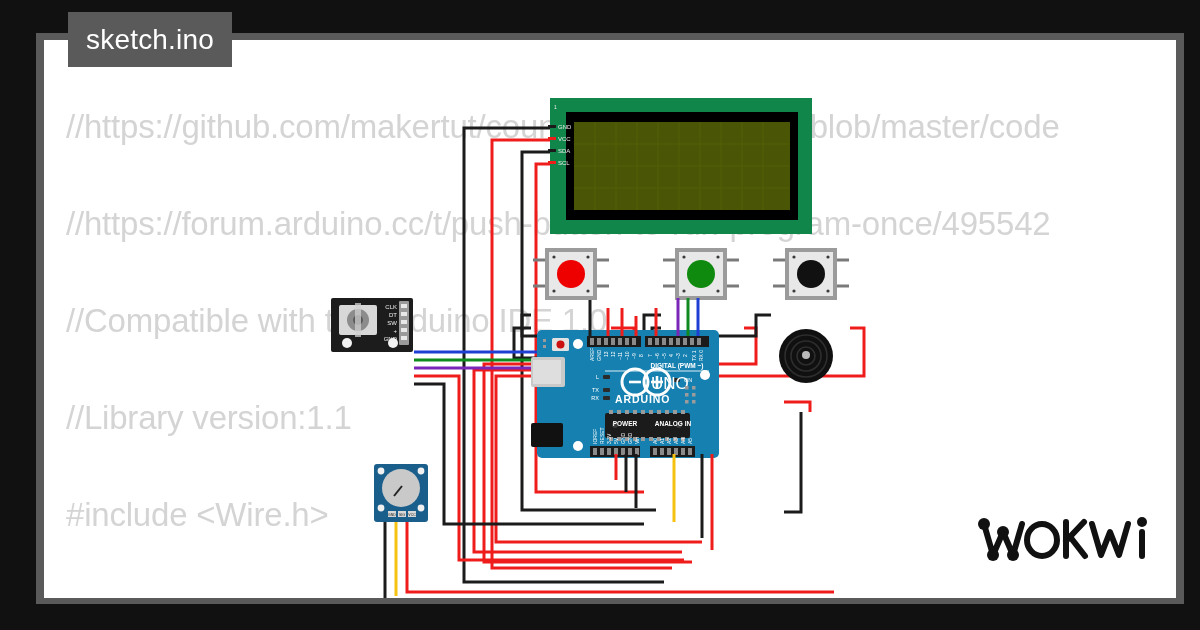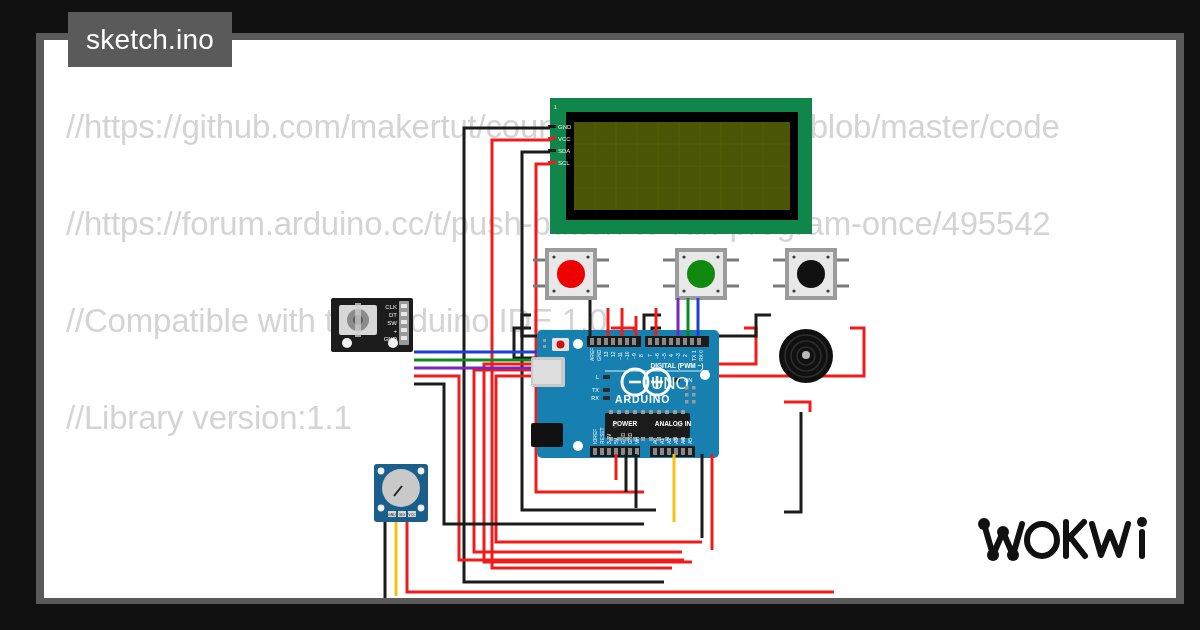--- a/index.html
+++ b/index.html
@@ -97,20 +97,21 @@
 
   <div class="frame-border"></div>
 
   <div class="canvas">
 
     <div class="code-layer">
       <div class="code-line cl0">//https://github.com/makertut/countdown-timer-3btn/blob/master/code</div>
       <div class="code-line cl1">//https://forum.arduino.cc/t/push-button-to-run-program-once/495542</div>
       <div class="code-line cl2">//Compatible with the Arduino IDE 1.0</div>
       <div class="code-line cl3">//Library version:1.1</div>
+      <div class="code-line cl4">#include &lt;Wire.h&gt;</div>
       <div class="code-line cl5">#include &lt;LiquidCrystal_I2C.h&gt;</div>
     </div>
 
     <div class="diagram">
       <svg width="1132" height="558" viewBox="0 0 1132 558">
 
         <g fill="none" stroke-width="3" stroke-linejoin="miter">
 
           <path d="M512 88 L420 88 L420 542 L620 542" stroke="#1b1b1b"></path>
 

